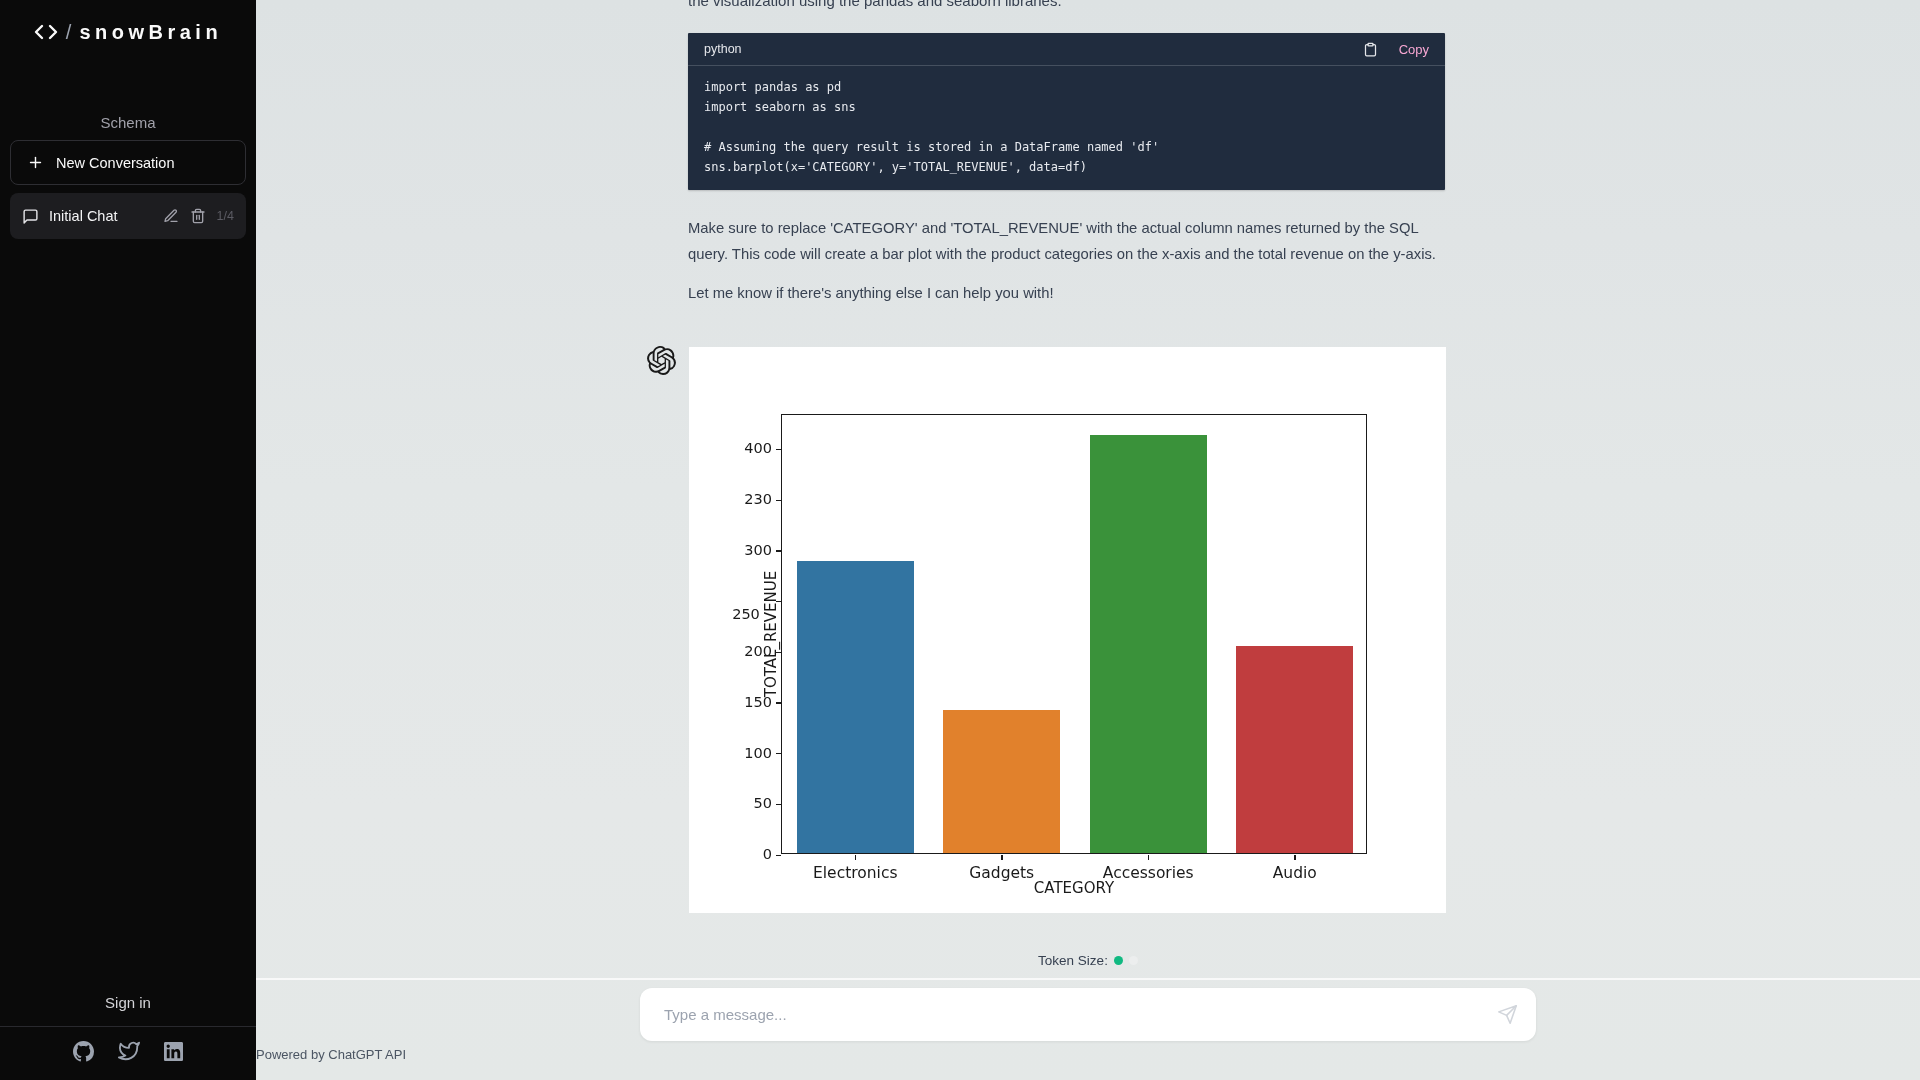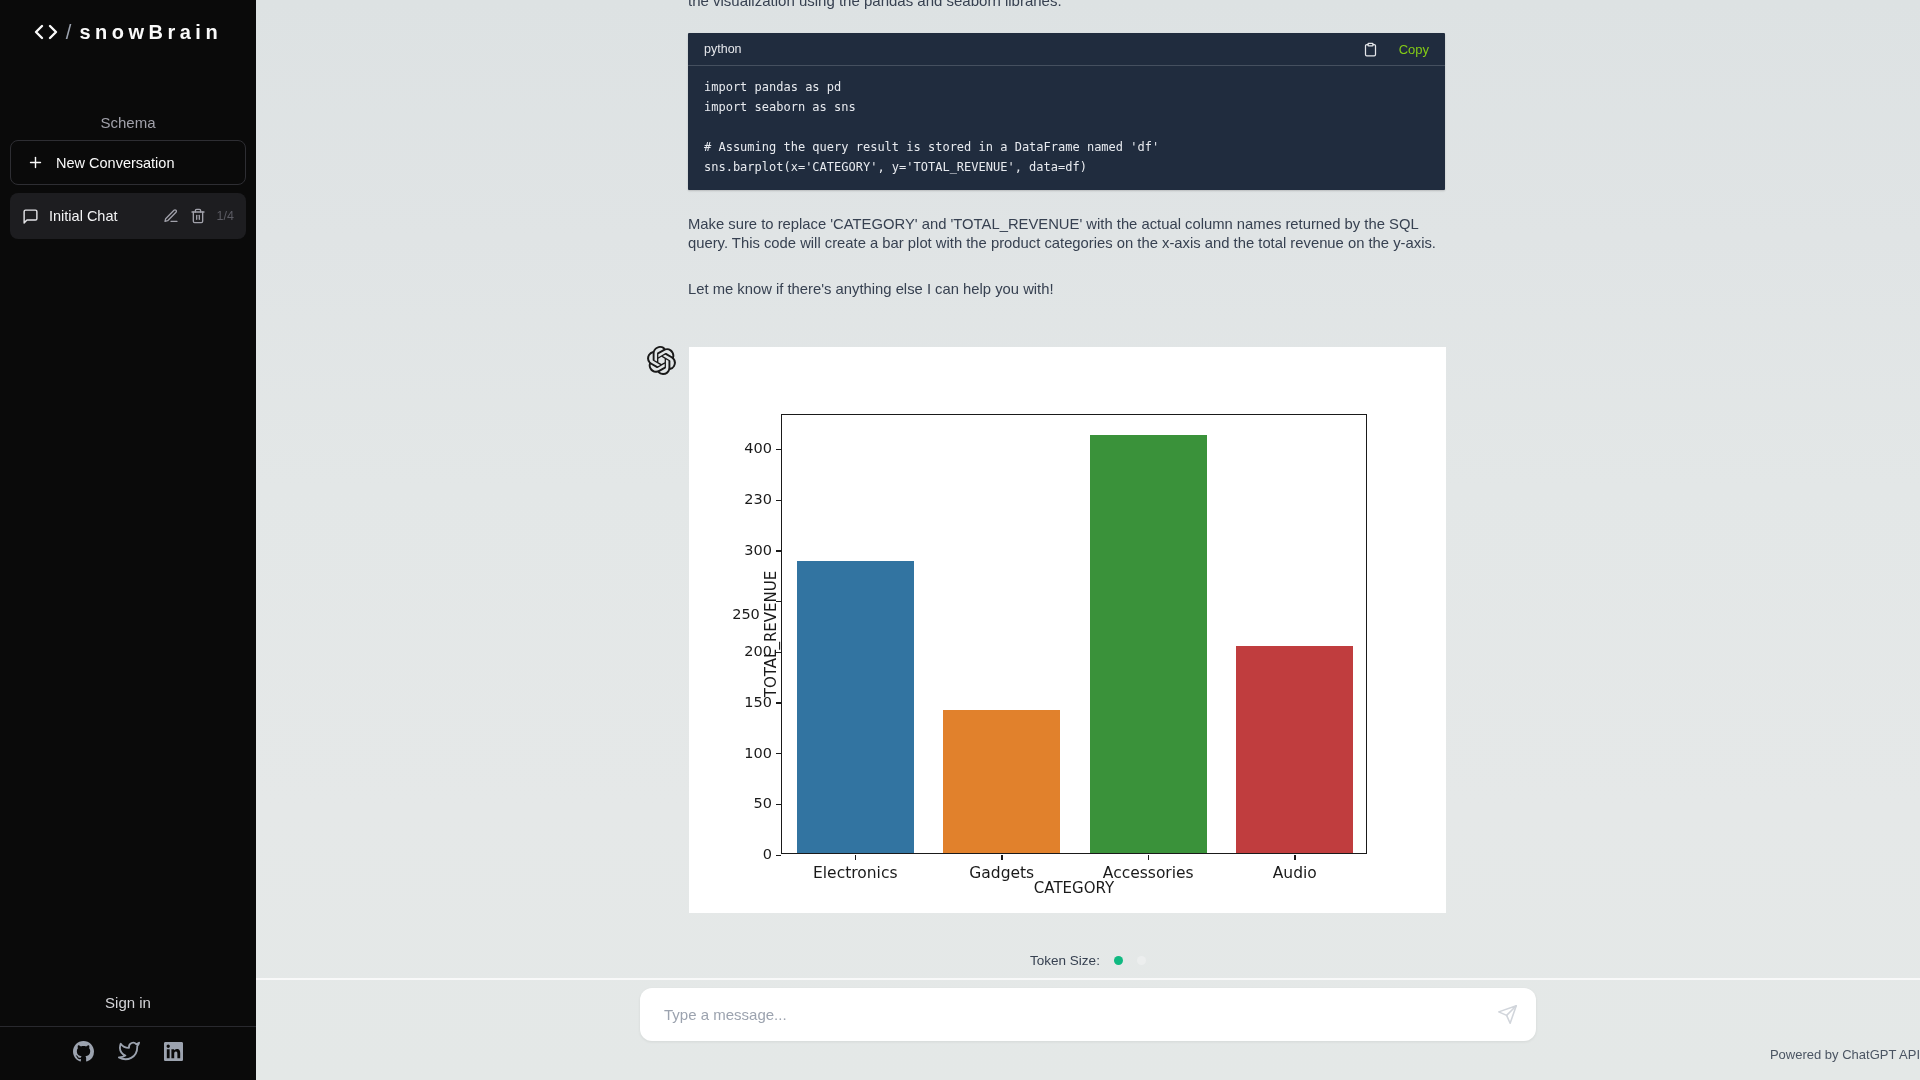--- a/index.html
+++ b/index.html
@@ -31,56 +31,56 @@
     background:linear-gradient(180deg,#dde2e3 0%,#e0e4e5 22%,#e3e7e7 45%,#e5e8e8 75%,#e4e8e7 100%); }
 
   .clipped-line { position:absolute; left:432px; top:-10px; width:800px; font-size:15px; color:#374151; line-height:21px; }
 
   
   .code-block { position:absolute; left:432px; top:33px; width:757px; height:157px; background:#202c3e; border-radius:1px;
     box-shadow:0 1px 2px rgba(0,0,0,.18); overflow:hidden; }
   .code-header { height:33px; display:flex; align-items:center; justify-content:space-between; padding:0 16px;
     border-bottom:1px solid #45505f; }
   .code-lang { color:#e5e7eb; font-size:12.5px; }
-  .copy-btn { display:flex; align-items:center; gap:21px; color:#84cc16; font-size:13px; background:none; border:none; cursor:pointer; }
+  .copy-btn { display:flex; align-items:center; gap:21px; color:#f9a8d4; font-size:13px; background:none; border:none; cursor:pointer; }
   .code-body { padding:11px 16px; font-family:"DejaVu Sans Mono", monospace; font-size:12px; line-height:20px; color:#e7eaef; white-space:pre; letter-spacing:0; }
 
-  .para { position:absolute; left:432px; width:762px; font-size:14.8px; line-height:19px; color:#374151; }
+  .para { position:absolute; left:432px; width:762px; font-size:14.8px; line-height:26px; color:#374151; }
   .para1 { top:215px; }
   .para2 { top:280px; }
 
   
   .avatar { position:absolute; left:391px; top:346px; width:29px; height:29px; }
   .chart-panel { position:absolute; left:433px; top:347px; width:757px; height:566px; background:#ffffff; }
   .plot-frame { position:absolute; left:92px; top:67px; width:586px; height:440px; border:1.3px solid #1a1a1a; }
   .plot-frame, .plot-frame * { font-family:"DejaVu Sans", sans-serif; }
   .ytick-label { position:absolute; width:52px; text-align:right; font-size:14.5px; color:#1a1a1a; }
   .ytick-mark { position:absolute; left:-6px; width:5px; height:1.3px; background:#1a1a1a; }
   .xtick-mark { position:absolute; width:1.3px; height:5px; background:#1a1a1a; }
   .bar { position:absolute; bottom:0; }
   .cat-label { position:absolute; transform:translateX(-50%); font-size:15.5px; color:#1a1a1a; white-space:nowrap; }
   .ylabel { position:absolute; left:-74px; top:50%; transform:translate(0,-50%) rotate(-90deg); transform-origin:center;
     font-size:15px; color:#1a1a1a; white-space:nowrap; }
   .xlabel { position:absolute; left:50%; transform:translateX(-50%); top:464px; font-size:15px; color:#1a1a1a; }
 
   
-  .token-row { position:absolute; top:953px; left:0; width:1664px; display:flex; justify-content:center; align-items:center; gap:14px; }
+  .token-row { position:absolute; top:953px; left:0; width:1664px; display:flex; justify-content:center; align-items:center; gap:6px; }
   .token-label { font-size:13.5px; color:#374151; }
   .dot { width:9px; height:9px; border-radius:50%; }
   .dot-green { background:#10b981; }
   .dot-faint { background:#eceeee; }
 
   
   .composer-divider { position:absolute; top:978px; left:0; width:1664px; height:2px; background:rgba(255,255,255,.75); }
   .composer { position:absolute; left:384px; top:988px; width:896px; height:53px; background:#ffffff; border-radius:12px;
     box-shadow:0 1px 3px rgba(0,0,0,.07); display:flex; align-items:center; padding:0 18px 0 24px; }
   .composer input { flex:1; border:none; outline:none; font-size:15px; color:#111827; background:transparent; font-family:"Liberation Sans", sans-serif; }
   .composer input::placeholder { color:#9ca3af; }
   .send-btn { background:none; border:none; cursor:pointer; display:flex; align-items:center; }
-  .footer { position:absolute; top:1047px; left:0; width:1664px; text-align:right; font-size:13px; color:#4b5563; }
+  .footer { position:absolute; top:1047px; left:0; width:1664px; text-align:left; font-size:13px; color:#4b5563; }
   .footer a { color:#4b5563; text-decoration:none; }
 </style>
 </head>
 <body>
 
 <aside class="sidebar">
   <div class="logo-row">
     <span class="logo-code">
       <svg width="24" height="24" viewBox="0 0 24 24" fill="none" stroke="#fafafa" stroke-width="2.4" stroke-linecap="round" stroke-linejoin="round">
           <polyline points="16 18 22 12 16 6"></polyline>

